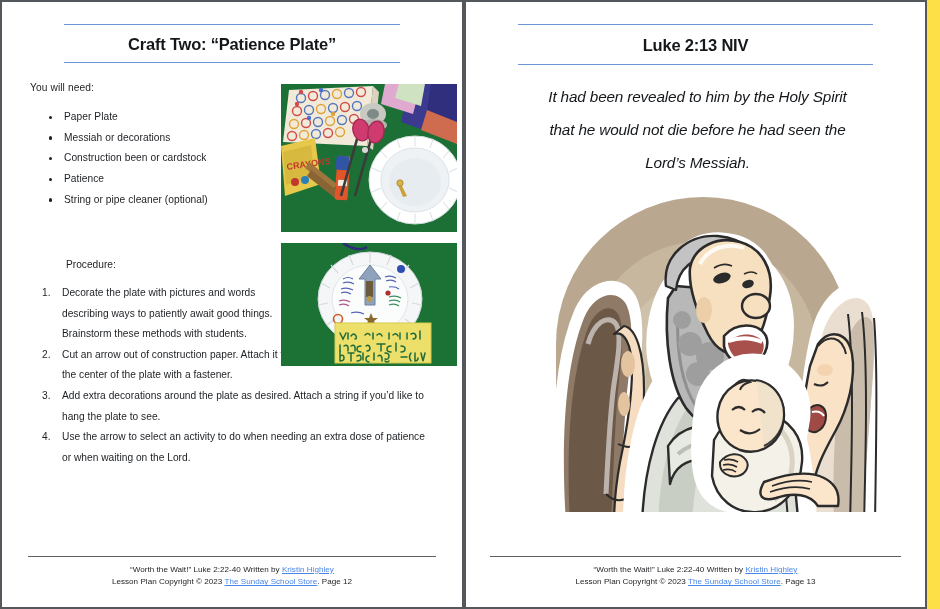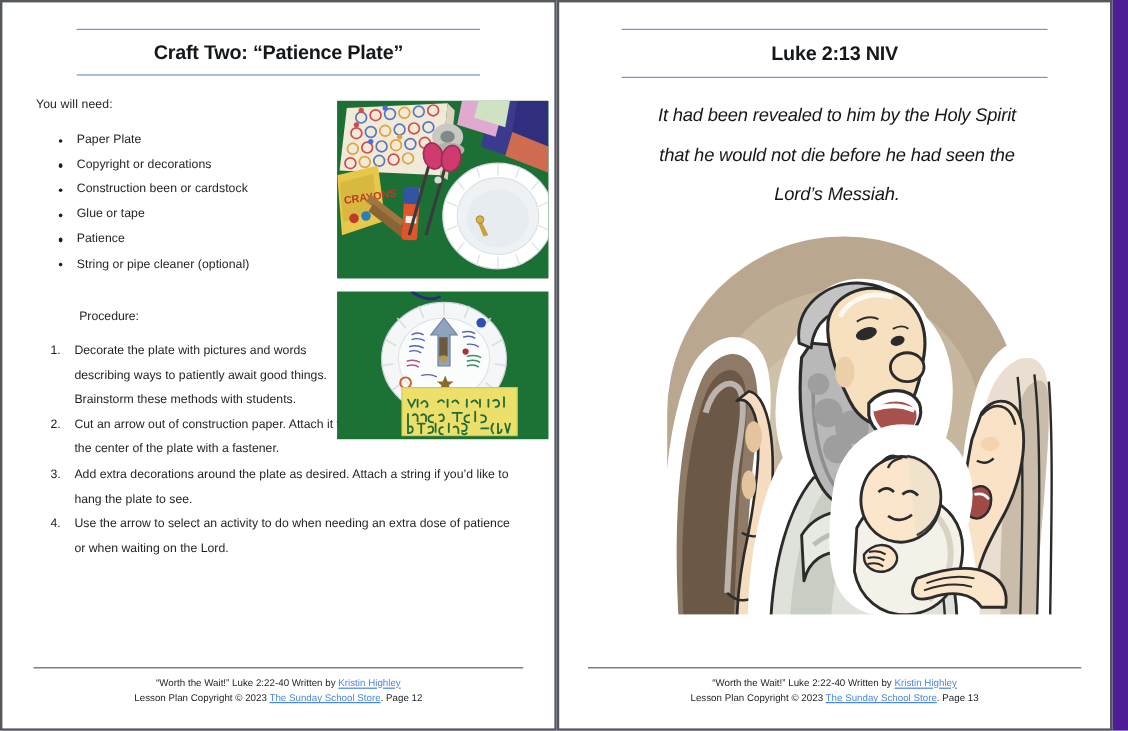--- a/index.html
+++ b/index.html
@@ -12,21 +12,21 @@
     font-family: "Liberation Sans", sans-serif;
     overflow: hidden;
   }
 
   .spread {
     position: relative;
     width: 940px;
     height: 609px;
     display: flex;
     align-items: flex-start;
-    background: #4c1d95;
+    background: #fde047;
   }
 
   .page {
     position: relative;
     background: #ffffff;
     border: 2px solid #54585c;
     height: 609px;
     overflow: hidden;
     flex: 0 0 auto;
   }
@@ -206,23 +206,22 @@
       <div class="heading-block">
         <div class="rule"></div>
         <div class="heading-title">Craft Two:  “Patience Plate”</div>
         <div class="rule"></div>
       </div>
 
       <div class="lead-text">You will need:</div>
 
       <ul class="bullet-list">
         <li>Paper Plate</li>
-        <li>Copyright or decorations</li>
+        <li>Messiah or decorations</li>
         <li>Construction been or cardstock</li>
-        <li>Glue or tape</li>
         <li>Patience</li>
         <li>String or pipe cleaner (optional)</li>
       </ul>
 
       <div class="proc-label">Procedure:</div>
 
       <ol class="proc-list">
         <li class="narrow">
           <span class="num">1.</span>
           <span>Decorate the plate with pictures and words describing ways to patiently await good things. Brainstorm these methods with students.</span>

